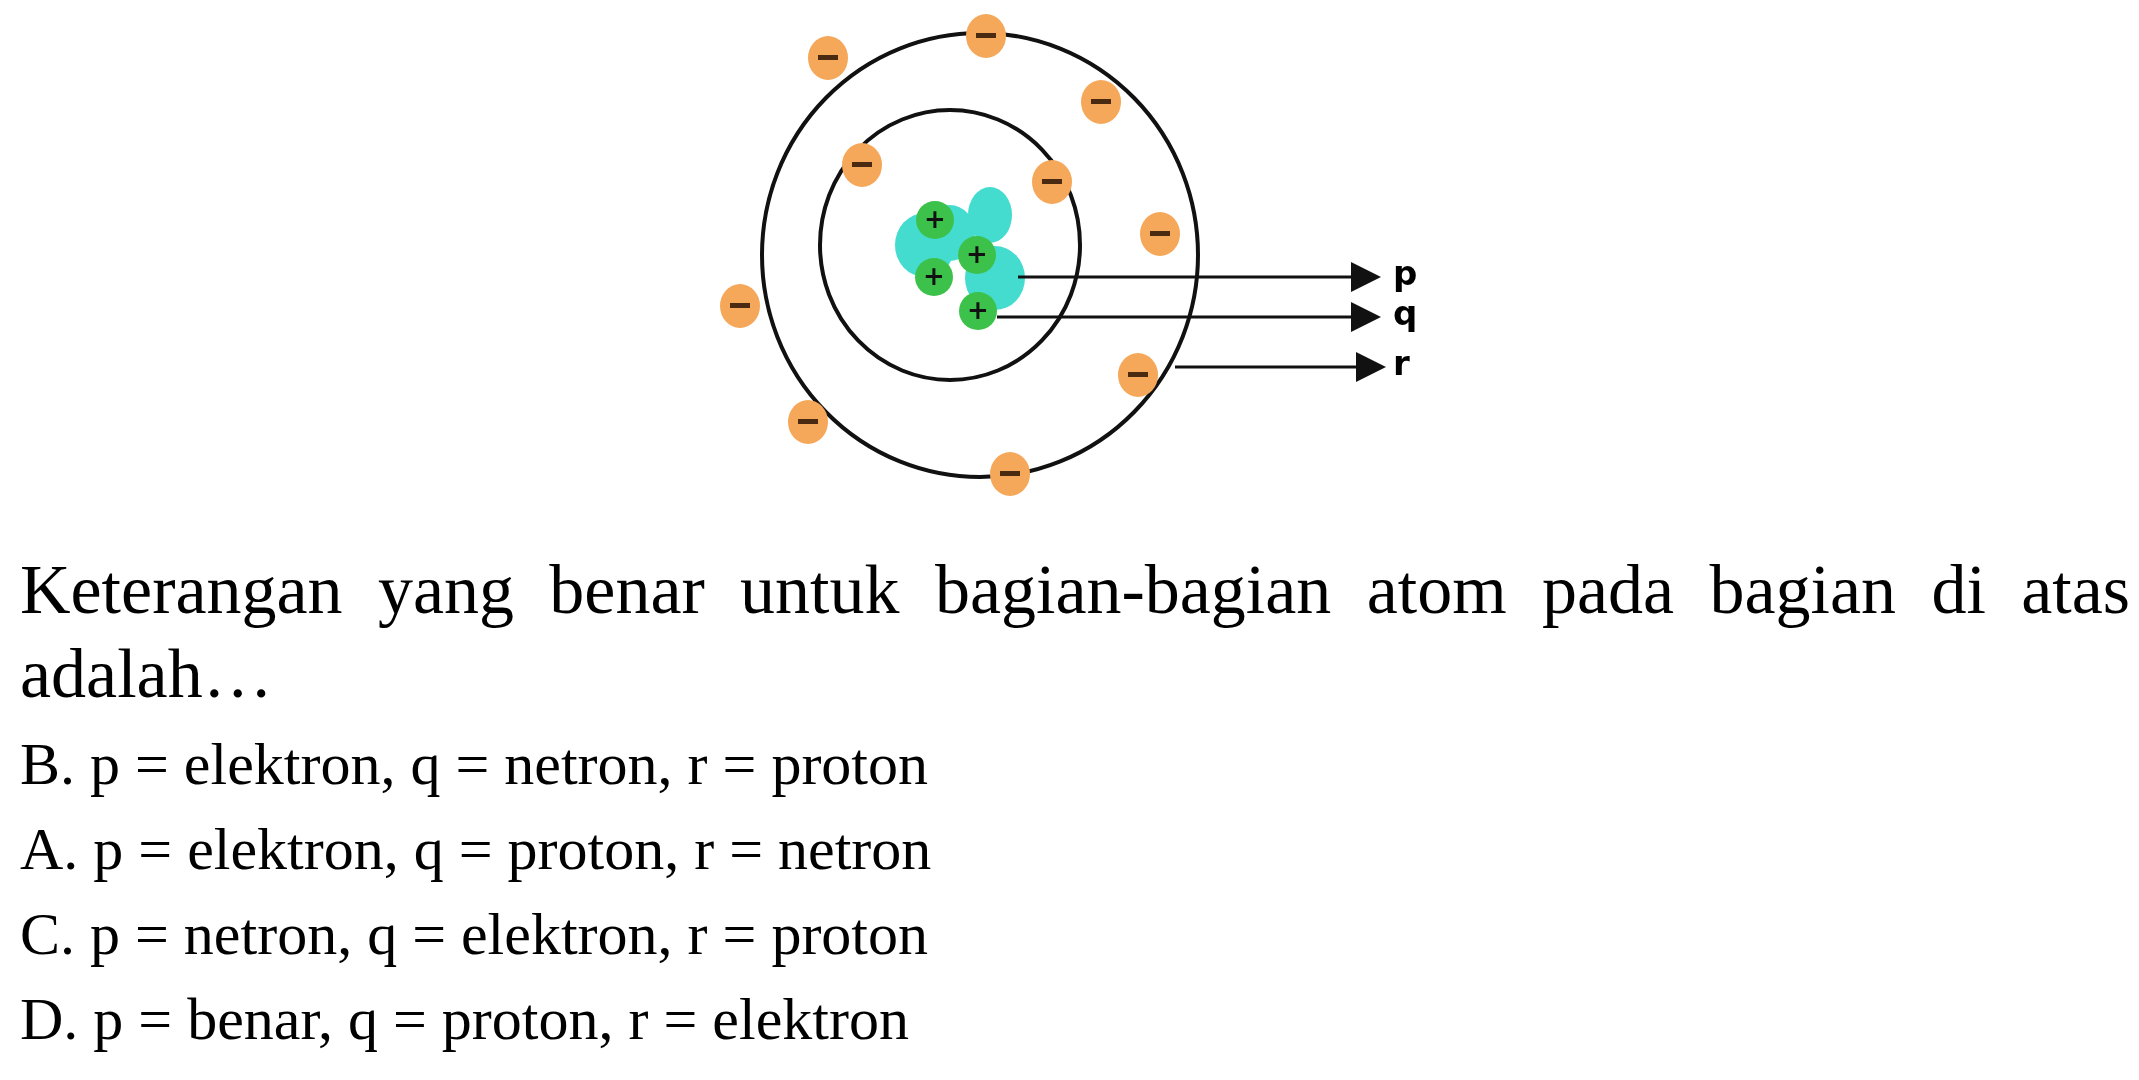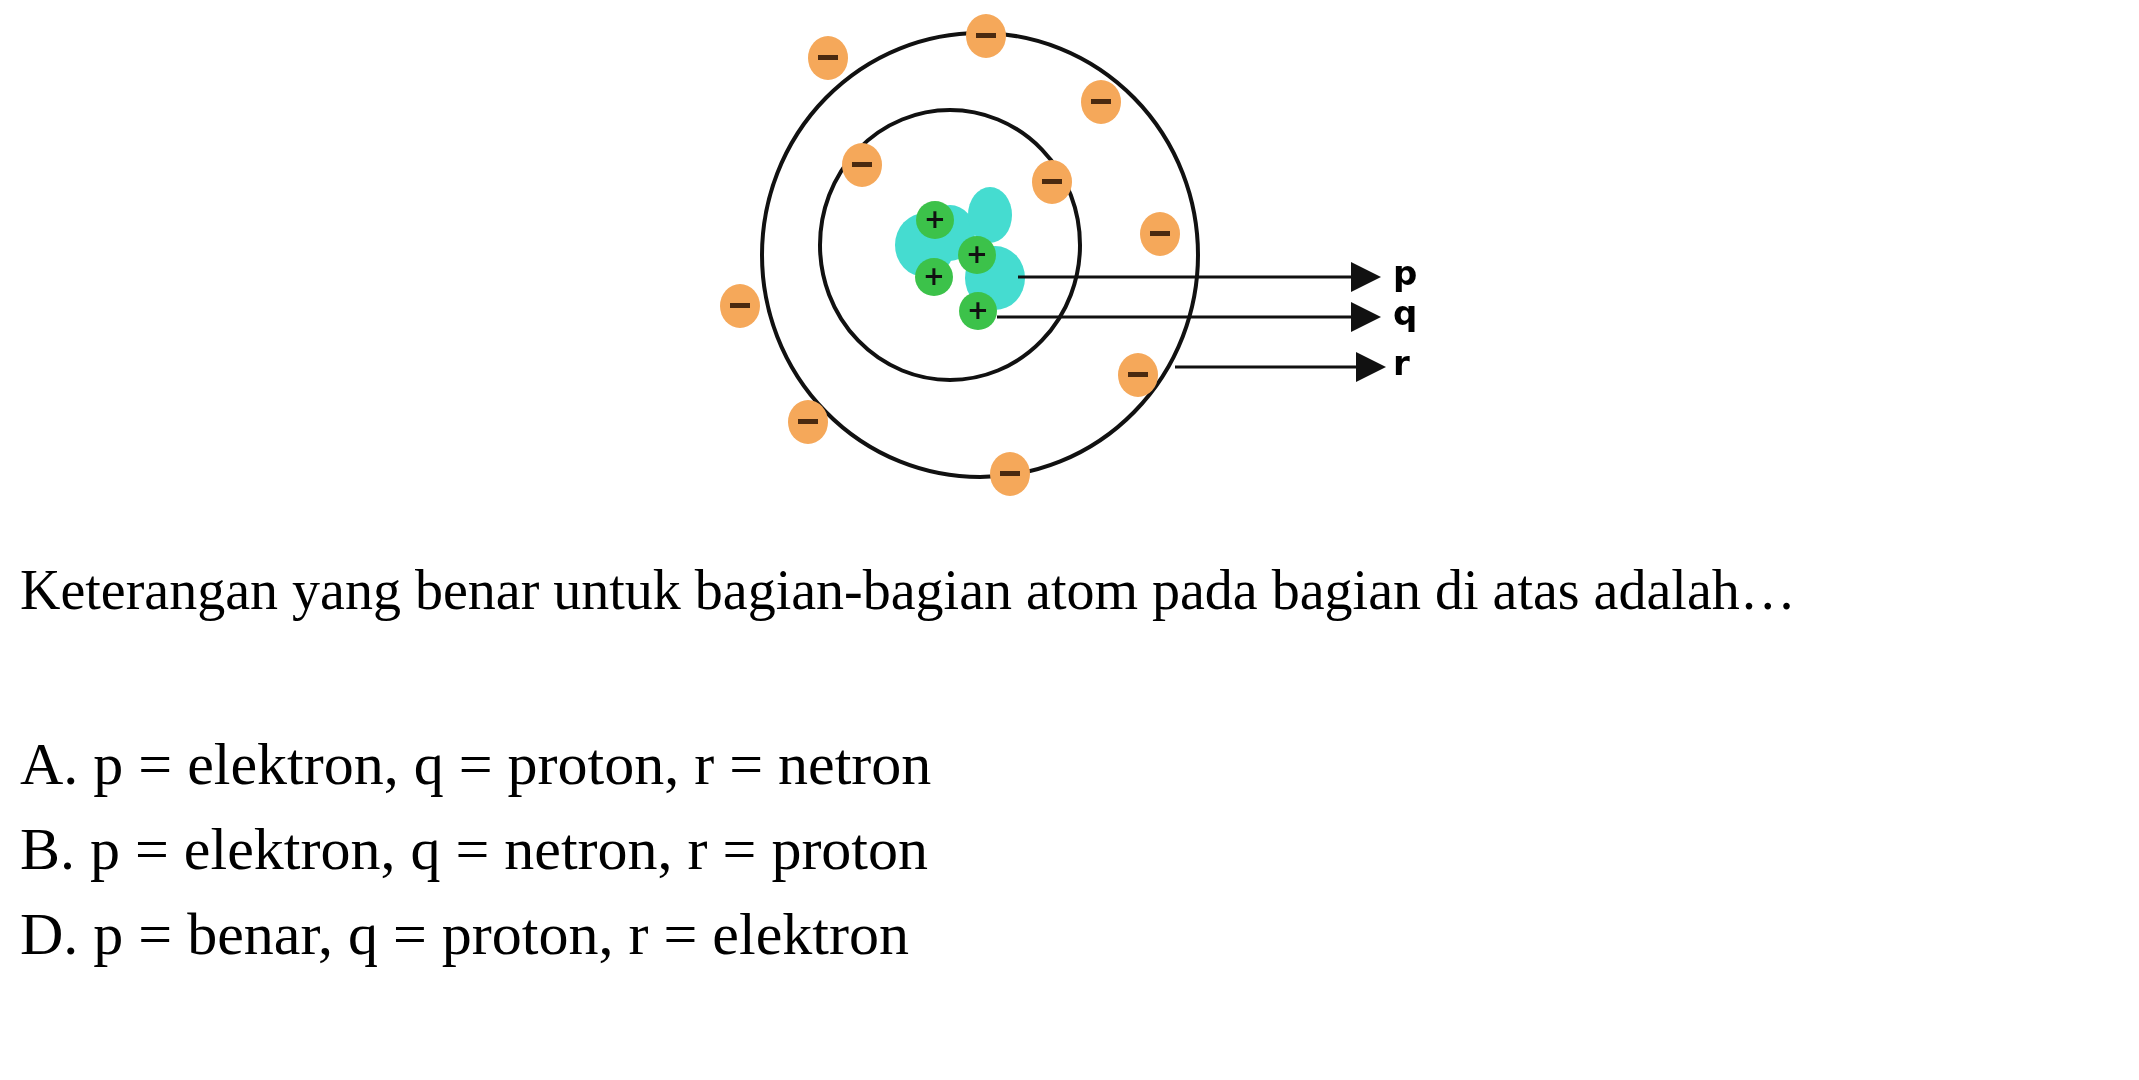--- a/index.html
+++ b/index.html
@@ -1,18 +1,18 @@
 <!DOCTYPE html>
 <html><head>
 <meta charset="utf-8">
 <style>
   html, body { margin:0; padding:0; background:#ffffff; }
   body { width:2139px; height:1080px; position:relative; overflow:hidden; font-family:"Liberation Serif", serif; color:#000; }
   #diagram { position:absolute; left:700px; top:0; width:760px; height:520px; }
-  .question { position:absolute; left:20px; top:548px; width:2110px; font-size:56px; line-height:84px; text-align:justify; text-align-last:left; }
+  .question { position:absolute; left:20px; top:548px; width:2110px; font-size:70px; line-height:84px; text-align:justify; text-align-last:left; }
   .options { position:absolute; left:20px; top:722px; font-size:60px; line-height:85px; }
   .option { white-space:nowrap; }
 </style>
 </head>
 <body>
 
 <svg id="diagram" viewBox="0 0 760 520" xmlns="http://www.w3.org/2000/svg">
   <defs>
     <marker id="arrow" markerWidth="10" markerHeight="10" refX="8" refY="5" orient="auto">
       <path d="M0,0 L10,5 L0,10 z" fill="#111"></path>
@@ -94,16 +94,17 @@
     <g>
         <ellipse cx="310" cy="474" rx="20" ry="22" fill="#F5A85A"></ellipse>
         <rect x="300" y="471" width="20" height="5" fill="#4a2a10"></rect>
       </g>
   </g>
 </svg>
 
 <div class="question">Keterangan yang benar untuk bagian-bagian atom pada bagian di atas adalah…</div>
 
 <div class="options">
+  <div class="option"><span>B.</span> <span>p = elektron, q = netron, r = proton</span></div>
   <div class="option"><span>A.</span> <span>p = elektron, q = proton, r = netron</span></div>
-  <div class="option"><span>B.</span> <span>p = elektron, q = netron, r = proton</span></div>
+  <div class="option"><span>C.</span> <span>p = netron, q = elektron, r = proton</span></div>
   <div class="option"><span>D.</span> <span>p = benar, q = proton, r = elektron</span></div>
 </div>
 
 </body></html>

